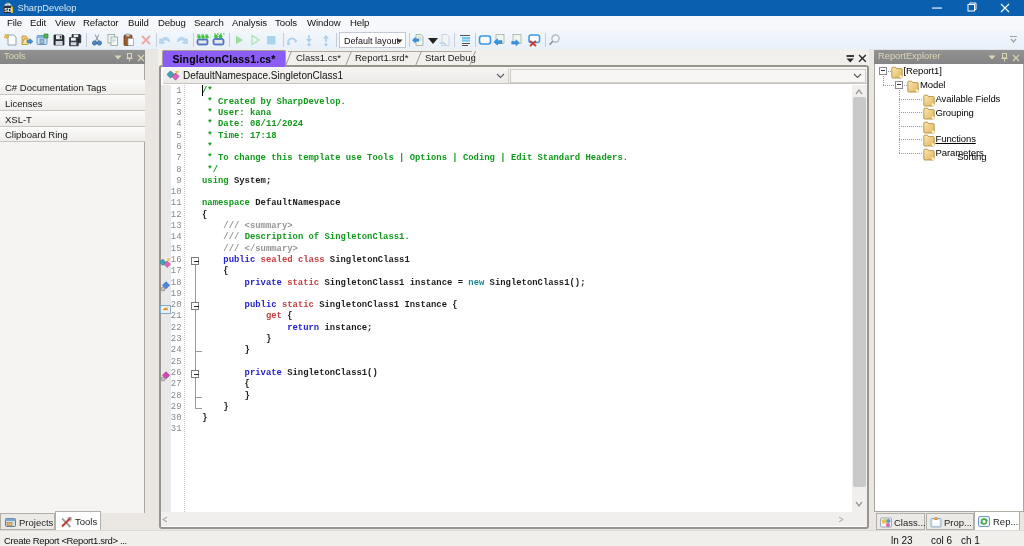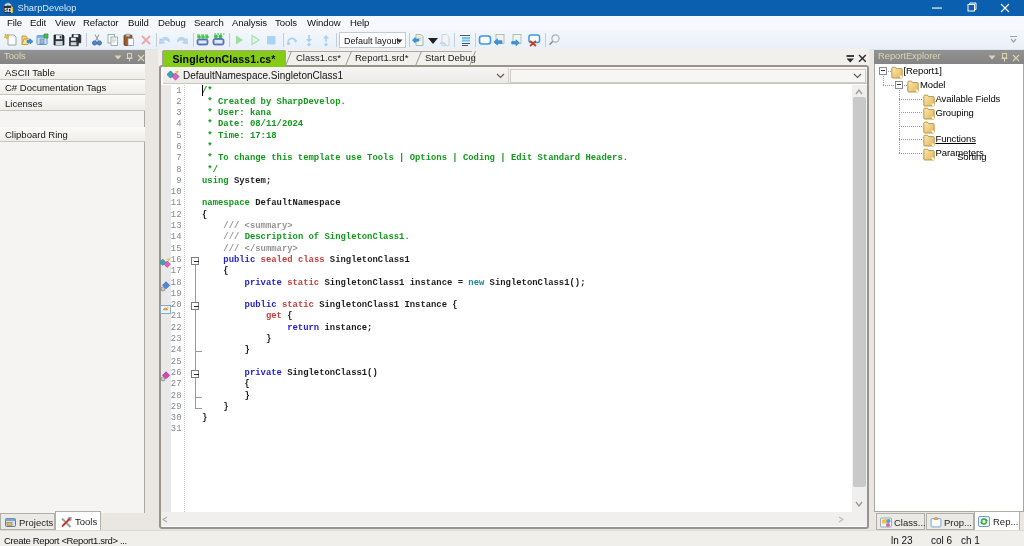--- a/index.html
+++ b/index.html
@@ -251,23 +251,23 @@
         <path d="M0.5 0.5 L4 4.5 L7.5 0.5 Z" fill="#dbd7b4"></path>
       </svg>
     <svg class="abs" style="left:126px;top:3px" width="7" height="9">
         <rect x="1.5" y="0.5" width="4" height="4.5" fill="none" stroke="#dbd7b4" stroke-width="1"></rect>
         <path d="M0.5 5.5 h6 M3.5 5.5 v3" stroke="#dbd7b4" stroke-width="1"></path>
       </svg>
     <svg class="abs" style="left:137px;top:3.5px" width="8" height="8">
         <path d="M1 1 L7 7 M7 1 L1 7" stroke="#dbd7b4" stroke-width="1.2"></path>
       </svg>
   </div>
-  <div class="toolitem" style="top:64px">ASCII Table</div>
   <div class="toolitem" style="top:95.4px">Licenses</div>
   <div class="toolitem" style="top:79.7px">C# Documentation Tags</div>
+  <div class="toolitem" style="top:111.1px">XSL-T</div>
   <div class="toolitem" style="top:126.8px">Clipboard Ring</div>
 
   <div class="btab" style="left:0px;width:55px;">
     <svg class="abs" style="left:4px;top:3px" width="11" height="11" viewBox="0 0 11 11">
         <rect x="0.5" y="1.5" width="10" height="8" rx="1" fill="#cfe0ef" stroke="#5b7b9b"></rect>
         <rect x="0.5" y="1.5" width="10" height="2.5" fill="#7ba7cf"></rect>
         <rect x="2" y="5.5" width="5" height="3" fill="#e8b15c" stroke="#9b7227" stroke-width="0.5"></rect>
       </svg>
     <span style="position:absolute;left:18px;top:3px">Projects</span>
   </div>
@@ -278,21 +278,21 @@
         <path d="M10.5 2 L2 10.5" stroke="#c4392b" stroke-width="1.9"></path>
         <path d="M11.5 1 L12 1.5 L10.5 3.5 L9.5 2.5 Z" fill="#9aa0a8"></path>
       </svg>
     <span style="position:absolute;left:19px;top:4px">Tools</span>
   </div>
 
   <div class="abs" id="tabstrip" style="left:158px;top:48.5px;width:711px;height:17.5px;background:#f2f0ed;"></div>
 
   <div class="abs" style="left:158.5px;top:64.5px;width:710px;height:464.5px;background:#fff;border:2px solid #98948d;border-radius:3px;"></div>
 
-  <div class="abs" style="left:162px;top:50px;width:124px;height:17px;background:#84cc16;border:1px solid #a6a29b;border-bottom:0;border-radius:2px 2px 0 0;font-size:10.5px;font-weight:bold;letter-spacing:0.15px;color:#000;text-align:center;padding-top:2px;">SingletonClass1.cs*</div>
+  <div class="abs" style="left:162px;top:50px;width:124px;height:17px;background:#8b5cf6;border:1px solid #a6a29b;border-bottom:0;border-radius:2px 2px 0 0;font-size:10.5px;font-weight:bold;letter-spacing:0.15px;color:#000;text-align:center;padding-top:2px;">SingletonClass1.cs*</div>
   <div class="tab" style="left:296px;top:52px;">Class1.cs*</div>
   <div class="tab" style="left:355px;top:52px;">Report1.srd*</div>
   <div class="tab" style="left:425px;top:52px;">Start Debug</div>
   <div class="abs" style="left:288px;top:50.5px;width:184px;height:1px;background:#aba8a2;"></div>
     <div class="tabslant" style="left:288px"></div>
   <div class="tabslant" style="left:348px"></div>
   <div class="tabslant" style="left:418px"></div>
   <div class="tabslant" style="left:472px"></div>
 
   <svg class="abs" style="left:845.5px;top:55px" width="9" height="9">

